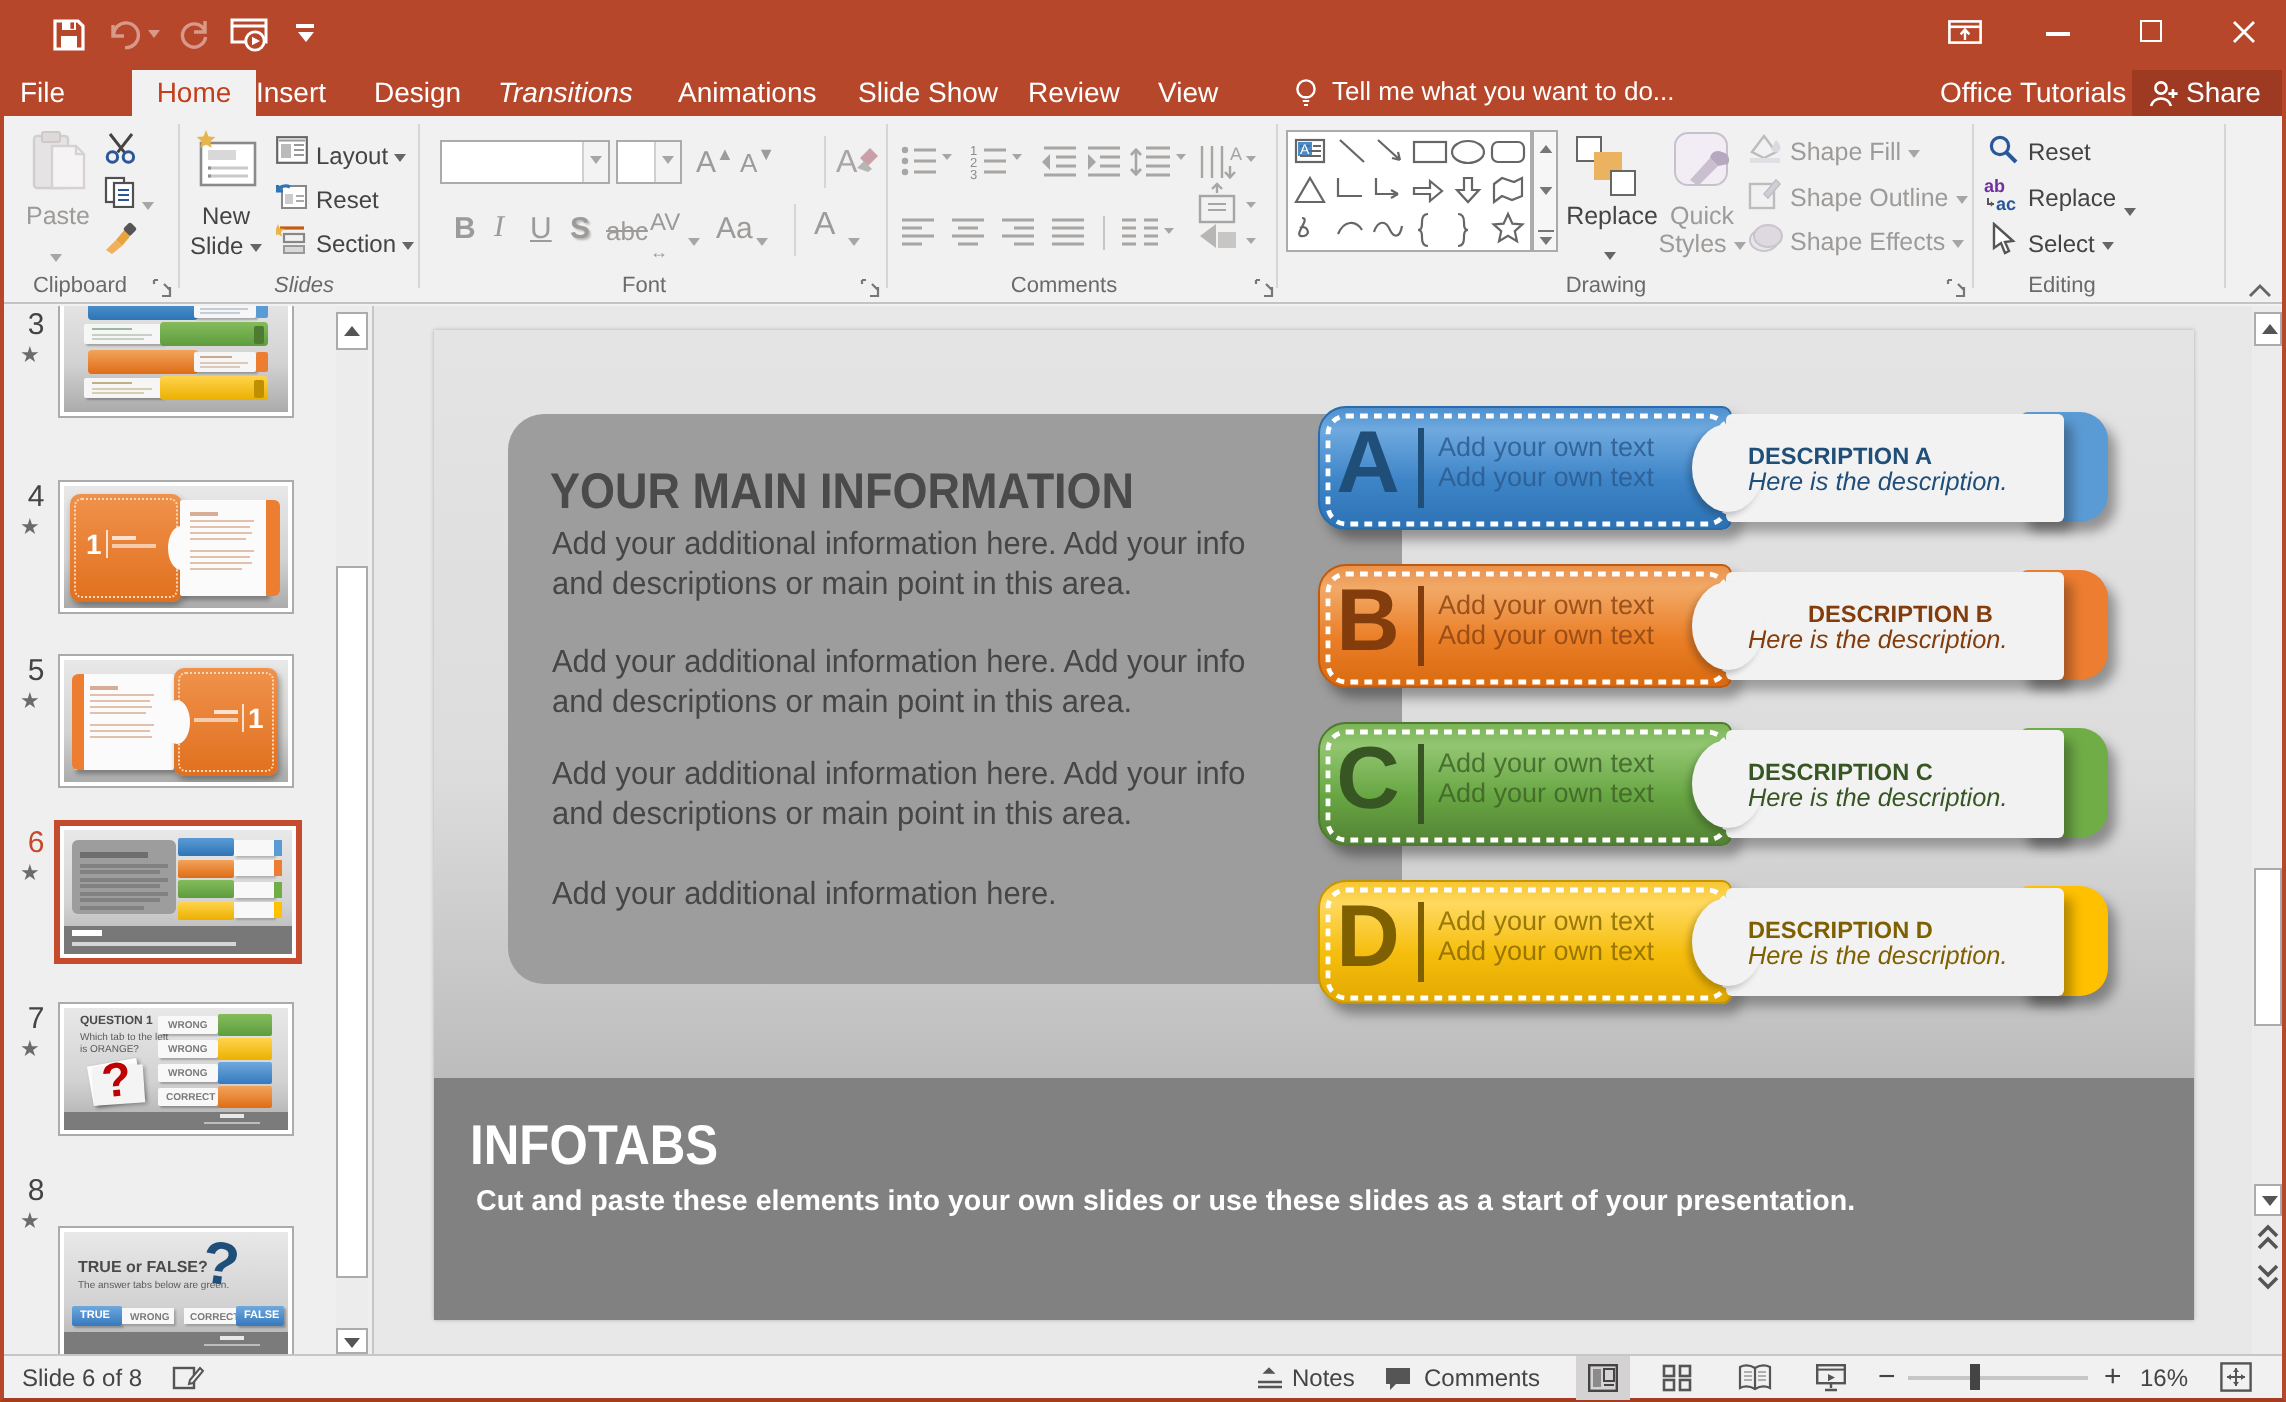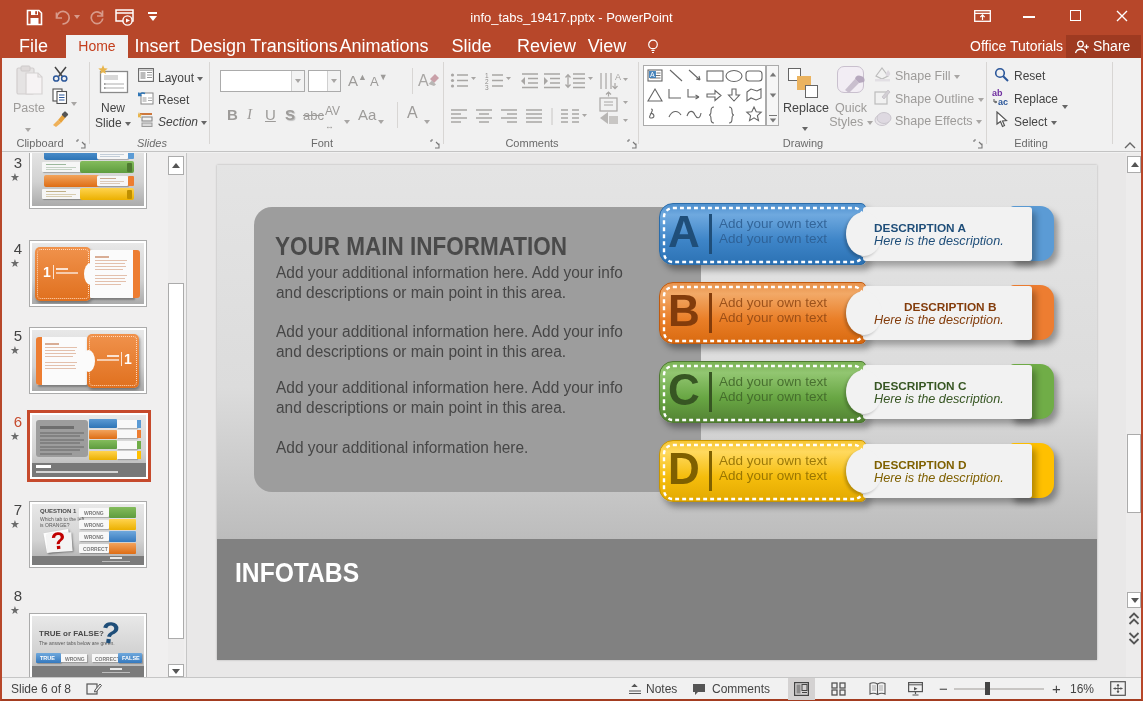--- a/index.html
+++ b/index.html
@@ -5,21 +5,21 @@
 * { margin:0; padding:0; box-sizing:border-box; }
 html,body { width:1143px; height:701px; overflow:hidden; }
 body { font-family:"Liberation Sans", sans-serif; }
 #app { position:absolute; left:0; top:0; width:1143px; height:701px; background:#F1F1F1;
   border-left:2px solid #B7472A; border-right:2px solid #B7472A; border-bottom:2px solid #A33C20; }
 .abs { position:absolute; }
 
 #titlebar { position:absolute; left:0; top:0; width:1139px; height:35px; background:#B7472A; }
 #tabrow { position:absolute; left:0; top:35px; width:1139px; height:23px; background:#B7472A; }
 .ttext { color:#fff; font-size:13px; }
-.tab { position:absolute; top:0; height:23px; line-height:22px; color:#fff; font-size:18px; text-align:center; }
+.tab { position:absolute; top:0; height:23px; line-height:22px; color:#fff; font-size:14px; }
 #hometab { position:absolute; left:64px; top:0; width:62px; height:23px; background:#F1F1F1; color:#C43E1C; font-size:14px; text-align:center; line-height:22px; }
 
 #ribbon { position:absolute; left:0; top:58px; width:1139px; height:94px; background:#F1F1F1; border-bottom:1px solid #C3C3C3; }
 .gdiv { position:absolute; top:4px; width:1px; height:82px; background:#D8D6D4; }
 .glabel { position:absolute; top:79px; font-size:11px; color:#6A6A6A; text-align:center; }
 .launch { position:absolute; top:81px; width:10px; height:10px; }
 .ricon { position:absolute; }
 .rtext { position:absolute; font-size:12px; color:#444; }
 .rtextd { position:absolute; font-size:12px; color:#9D9B99; }
 .dd { display:inline-block; width:0; height:0; border-left:3px solid transparent; border-right:3px solid transparent; border-top:4px solid #666; vertical-align:middle; }
@@ -79,48 +79,48 @@
 
     <svg class="abs" style="left:113px;top:9px" width="20" height="18" viewBox="0 0 20 18">
       <rect x="1" y="1" width="17" height="11" fill="none" stroke="#fff" stroke-width="1.5"></rect>
       <line x1="1" y1="4" x2="18" y2="4" stroke="#fff" stroke-width="1.5"></line>
       <circle cx="12.5" cy="11.5" r="4.6" fill="#B7472A" stroke="#fff" stroke-width="1.4"></circle>
       <path d="M11 9.4 L15 11.5 L11 13.6 Z" fill="#fff"></path>
     </svg>
 
     <div class="abs" style="left:146px;top:12px;width:9px;height:1.6px;background:#fff"></div>
     <div class="abs" style="left:147px;top:16px;width:0;height:0;border-left:4px solid transparent;border-right:4px solid transparent;border-top:5px solid #fff"></div>
-    <div class="ttext abs" style="left:0;top:10px;width:1139px;text-align:center">info_tabs_19417.pptx - PowerPoint</div>
 
     <svg class="abs" style="left:972px;top:10px" width="17" height="12" viewBox="0 0 17 12">
       <rect x="0.7" y="0.7" width="15.6" height="10.6" fill="none" stroke="#fff" stroke-width="1.3"></rect>
       <line x1="0.7" y1="3.4" x2="16.3" y2="3.4" stroke="#fff" stroke-width="1.3"></line>
       <path d="M8.5 10 L8.5 5.2 M6.3 7.2 L8.5 4.8 L10.7 7.2" fill="none" stroke="#fff" stroke-width="1.2"></path>
     </svg>
     <div class="abs" style="left:1021px;top:16px;width:12px;height:1.5px;background:#fff"></div>
     <div class="abs" style="left:1068px;top:10px;width:10.5px;height:10.5px;border:1.4px solid #fff"></div>
     <svg class="abs" style="left:1114px;top:10px" width="12" height="12" viewBox="0 0 12 12">
       <path d="M1 1 L11 11 M11 1 L1 11" stroke="#fff" stroke-width="1.4"></path>
     </svg>
   </div>
   <div id="tabrow">
     <div class="tab" style="left:8px;width:47px;">File</div>
     <div id="hometab">Home</div>
     <div class="tab" style="left:126px;width:58px;">Insert</div>
     <div class="tab" style="left:185px;width:62px;">Design</div>
-    <div class="tab" style="left:247px;width:90px;">Transitions</div>
+    <div class="tab" style="left:247px;width:90px;font-style:italic;">Transitions</div>
     <div class="tab" style="left:337px;width:90px;">Animations</div>
     <div class="tab" style="left:427px;width:85px;">Slide Show</div>
     <div class="tab" style="left:512px;width:65px;">Review</div>
     <div class="tab" style="left:577px;width:56px;">View</div>
 
     <svg class="abs" style="left:645px;top:4px" width="12" height="16" viewBox="0 0 12 16">
       <circle cx="6" cy="5.5" r="4.3" fill="none" stroke="#fff" stroke-width="1.2"></circle>
       <path d="M4.2 9.5 L7.8 9.5 M4.4 11.5 L7.6 11.5 M5 13.5 L7 13.5" stroke="#fff" stroke-width="1.1"></path>
     </svg>
+    <div class="tab" style="left:664px;width:220px;text-align:left;font-size:13px;">Tell me what you want to do...</div>
     <div class="tab" style="left:968px;width:95px;text-align:left;font-size:14px;">Office Tutorials</div>
     <div class="abs" style="left:1064px;top:0;width:75px;height:23px;background:#9E3A21;"></div>
     <svg class="abs" style="left:1072px;top:5px" width="16" height="14" viewBox="0 0 16 14">
       <circle cx="6.5" cy="4" r="2.8" fill="none" stroke="#fff" stroke-width="1.3"></circle>
       <path d="M1.5 13 A5.2 5.2 0 0 1 11.5 13" fill="none" stroke="#fff" stroke-width="1.3"></path>
       <path d="M12.5 4.5 L12.5 9 M10.2 6.8 L14.8 6.8" stroke="#fff" stroke-width="1.3"></path>
     </svg>
     <div class="tab" style="left:1091px;width:45px;text-align:left;font-size:14px;">Share</div>
   </div>
   <div id="ribbon">
@@ -176,21 +176,21 @@
       <path d="M10 8 h4 M10 10.5 h4" stroke="#AAA" stroke-width="1"></path>
       <path d="M7 3.5 A4.5 4.5 0 0 0 0.8 5.5 L3.5 5.5 M0.8 5.5 L0.8 2.5" fill="none" stroke="#2E75B6" stroke-width="1.6"></path>
     </svg>
     <div class="rtext" style="left:156px;top:35px;">Reset</div>
     <svg class="ricon" style="left:136px;top:54px" width="16" height="15" viewBox="0 0 16 15">
       <path d="M2 2 h12" stroke="#C55A11" stroke-width="1.6"></path>
       <rect x="4" y="5" width="10" height="4" fill="none" stroke="#888" stroke-width="1.1"></rect>
       <rect x="4" y="11" width="10" height="3.5" fill="#D9D9D9" stroke="#999" stroke-width="1"></rect>
       <path d="M1 0 l.9 2.2 2.4 .2 -1.8 1.6 .5 2.3 -2 -1.2 -2 1.2 .5 -2.3 -1.8 -1.6 2.4 -.2 z" fill="#E8B54C"></path>
     </svg>
-    <div class="rtext" style="left:156px;top:57px;font-style:italic;">Section <span class="dd"></span></div>
+    <div class="rtext" style="left:156px;top:57px;">Section <span class="dd"></span></div>
     <div class="glabel" style="left:110px;width:80px;font-style:italic;">Slides</div>
     <div class="gdiv" style="left:207px;"></div>
 
     <div class="abs" style="left:218px;top:12px;width:85px;height:22px;background:#fff;border:1px solid #ABABAB;">
       <div class="abs" style="right:0;top:0;width:13px;height:20px;background:#F3F3F3;border-left:1px solid #D0D0D0;text-align:center;line-height:18px;"><span class="ddg"></span></div>
     </div>
     <div class="abs" style="left:306px;top:12px;width:33px;height:22px;background:#fff;border:1px solid #ABABAB;">
       <div class="abs" style="right:0;top:0;width:13px;height:20px;background:#F3F3F3;border-left:1px solid #D0D0D0;text-align:center;line-height:18px;"><span class="ddg"></span></div>
     </div>
     <div class="rtextd" style="left:346px;top:14px;font-size:15px;">A<span style="font-size:9px;vertical-align:6px;">▲</span></div>
@@ -617,20 +617,21 @@
         <div class="card" style="top:279px;">
             <div class="cardbump"></div>
           </div>
         <div class="tletter" style="top:282px;color:#7F6000;">D</div>
         <div class="tbar" style="top:286px;background:#7F6000;"></div>
         <div class="towntext" style="top:288px;color:#8A6A00;">Add your own text<br>Add your own text</div>
         <div class="dtitle" style="top:293px;color:#7F6000;">DESCRIPTION D</div>
         <div class="dsub" style="top:306px;color:#7F6000;">Here is the description.</div>
 
         <div class="abs" style="left:18px;top:392px;font-size:28px;font-weight:bold;color:#fff;transform:scaleX(.88);transform-origin:left top;">INFOTABS</div>
+        <div class="abs" style="left:21px;top:428px;font-size:14.3px;font-weight:bold;color:#fff;">Cut and paste these elements into your own slides or use these slides as a start of your presentation.</div>
       </div>
     </div>
   </div>
   <div id="statusbar">
     <div class="abs" style="left:9px;top:4px;">Slide 6 of 8</div>
     <svg class="abs" style="left:84px;top:4px" width="16" height="14" viewBox="0 0 16 14">
       <rect x="1" y="2" width="10" height="10" fill="none" stroke="#555" stroke-width="1.2"></rect>
       <path d="M9 8 L14 2 L15.5 3.5 L10.5 9.5 L8.5 10 Z" fill="#F1F1F1" stroke="#555" stroke-width="1"></path>
     </svg>
     <svg class="abs" style="left:626px;top:5px" width="14" height="13" viewBox="0 0 14 13">

